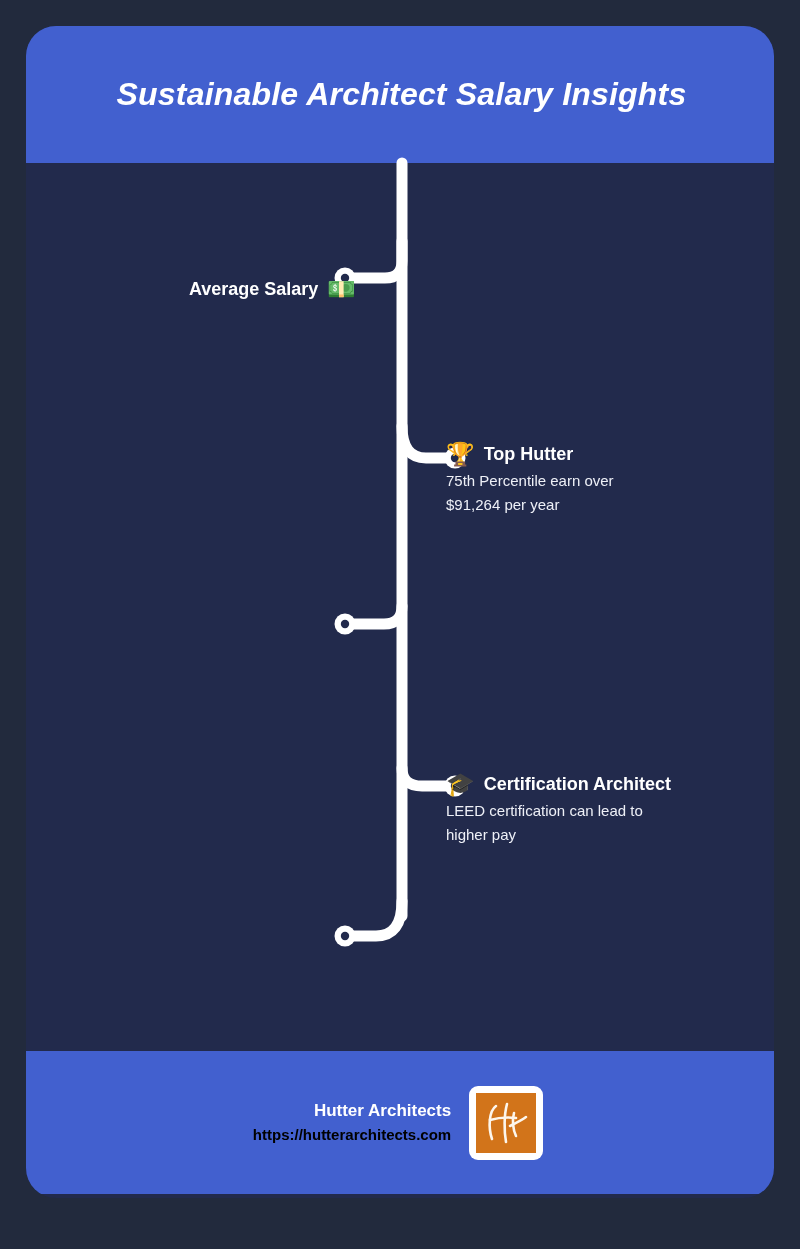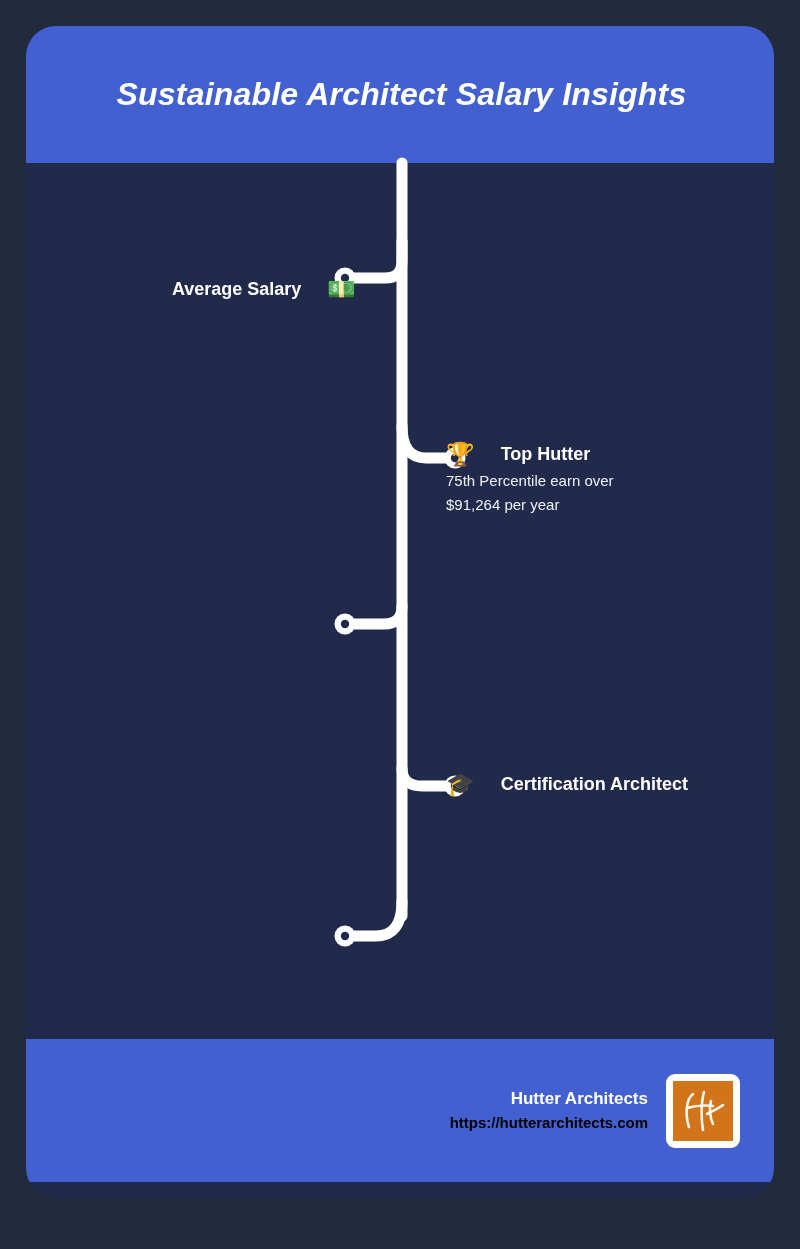--- a/index.html
+++ b/index.html
@@ -54,27 +54,27 @@
     font-weight: bold;
     letter-spacing: 0.2px;
     text-align: center;
     line-height: 1.2;
   }
 
   
   .footer {
     position: absolute;
     left: 0;
-    bottom: 16px;
+    bottom: 4px;
     width: 748px;
     height: 143px;
     background: #4260cf;
     display: flex;
     align-items: center;
-    justify-content: flex-end;
+    justify-content: center;
     padding-right: 34px;
     padding-left: 30px;
   }
   .footer-text {
     text-align: right;
     margin-right: 18px;
   }
   .footer-brand {
     color: #ffffff;
     font-size: 17px;
@@ -128,21 +128,21 @@
   }
   .entry-right {
     flex-direction: row;
     justify-content: flex-start;
     text-align: left;
   }
   .entry-body { display: block; }
   .entry-heading {
     display: flex;
     align-items: flex-end;
-    gap: 26px;
+    gap: 9px;
   }
   .entry-left .entry-heading { justify-content: flex-end; }
   .entry-right .entry-heading { justify-content: flex-start; }
 
   .entry-title {
     color: #ffffff;
     font-size: 18px;
     font-weight: bold;
     line-height: 1.3;
     white-space: nowrap;
@@ -231,20 +231,21 @@
       </div>
     </div>
 
 
     <div class="entry entry-right e3">
       <div class="entry-body">
         <div class="entry-heading">
           <span class="entry-icon">🎓</span>
           <span class="entry-title">Certification Architect</span>
         </div>
+        <div class="entry-desc">LEED certification can lead to higher pay</div>
       </div>
     </div>
 
 
     <div class="footer">
       <div class="footer-text">
         <div class="footer-brand">Hutter Architects</div>
         <div class="footer-url">https://hutterarchitects.com</div>
       </div>
       <div class="logo-frame">

